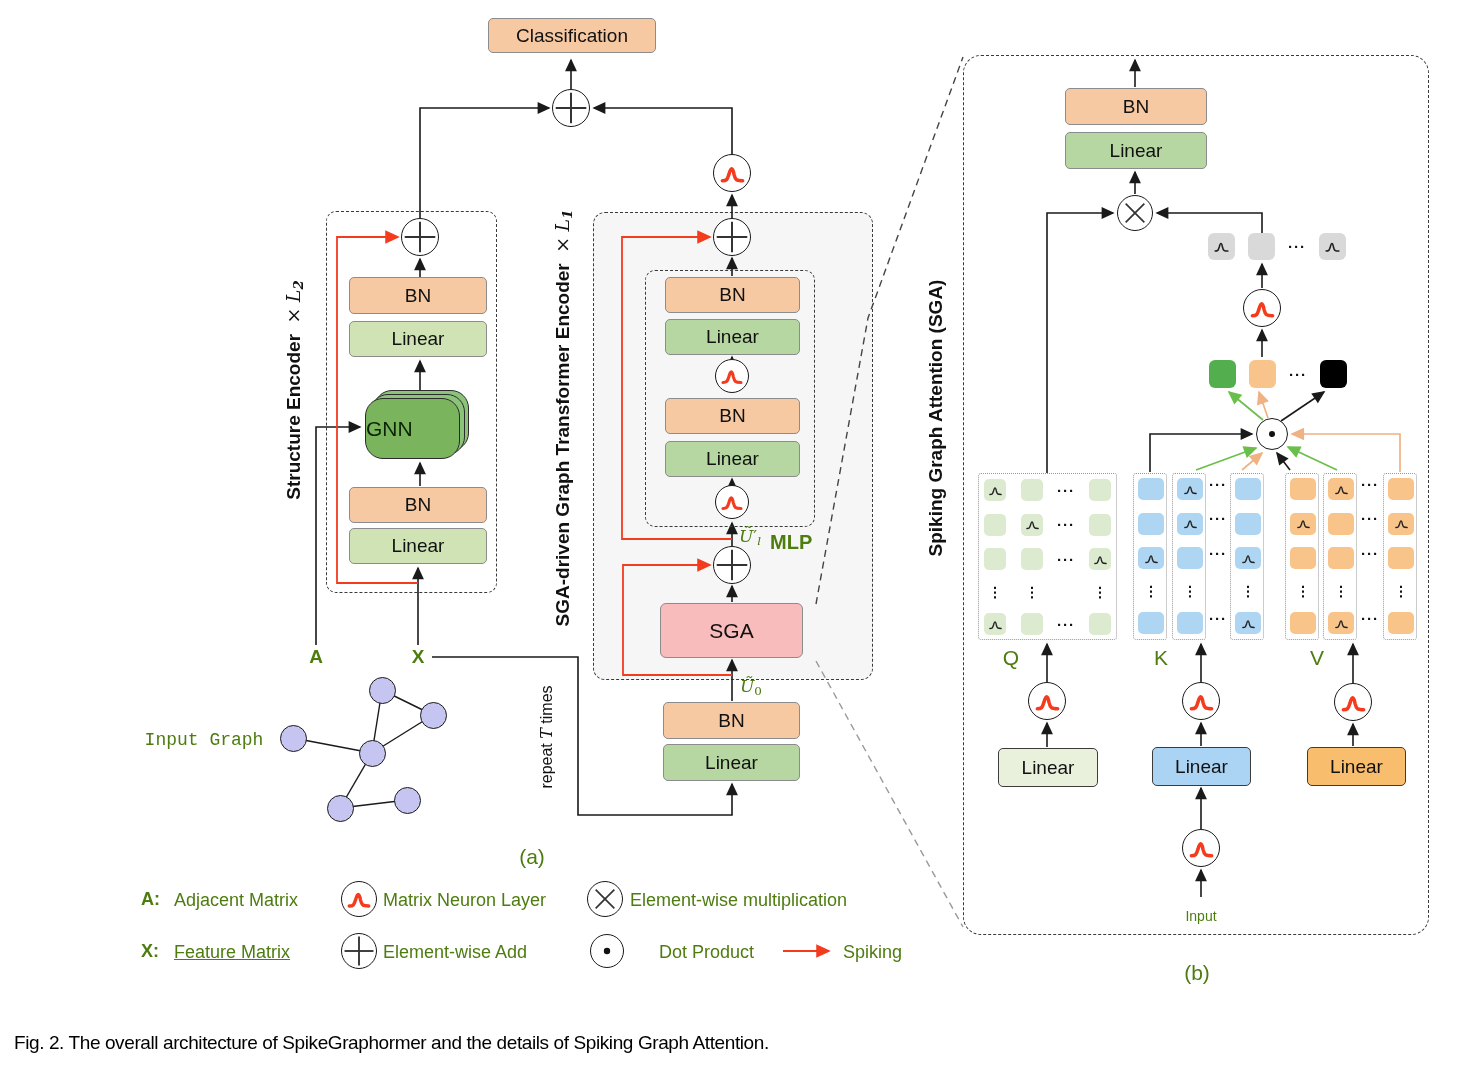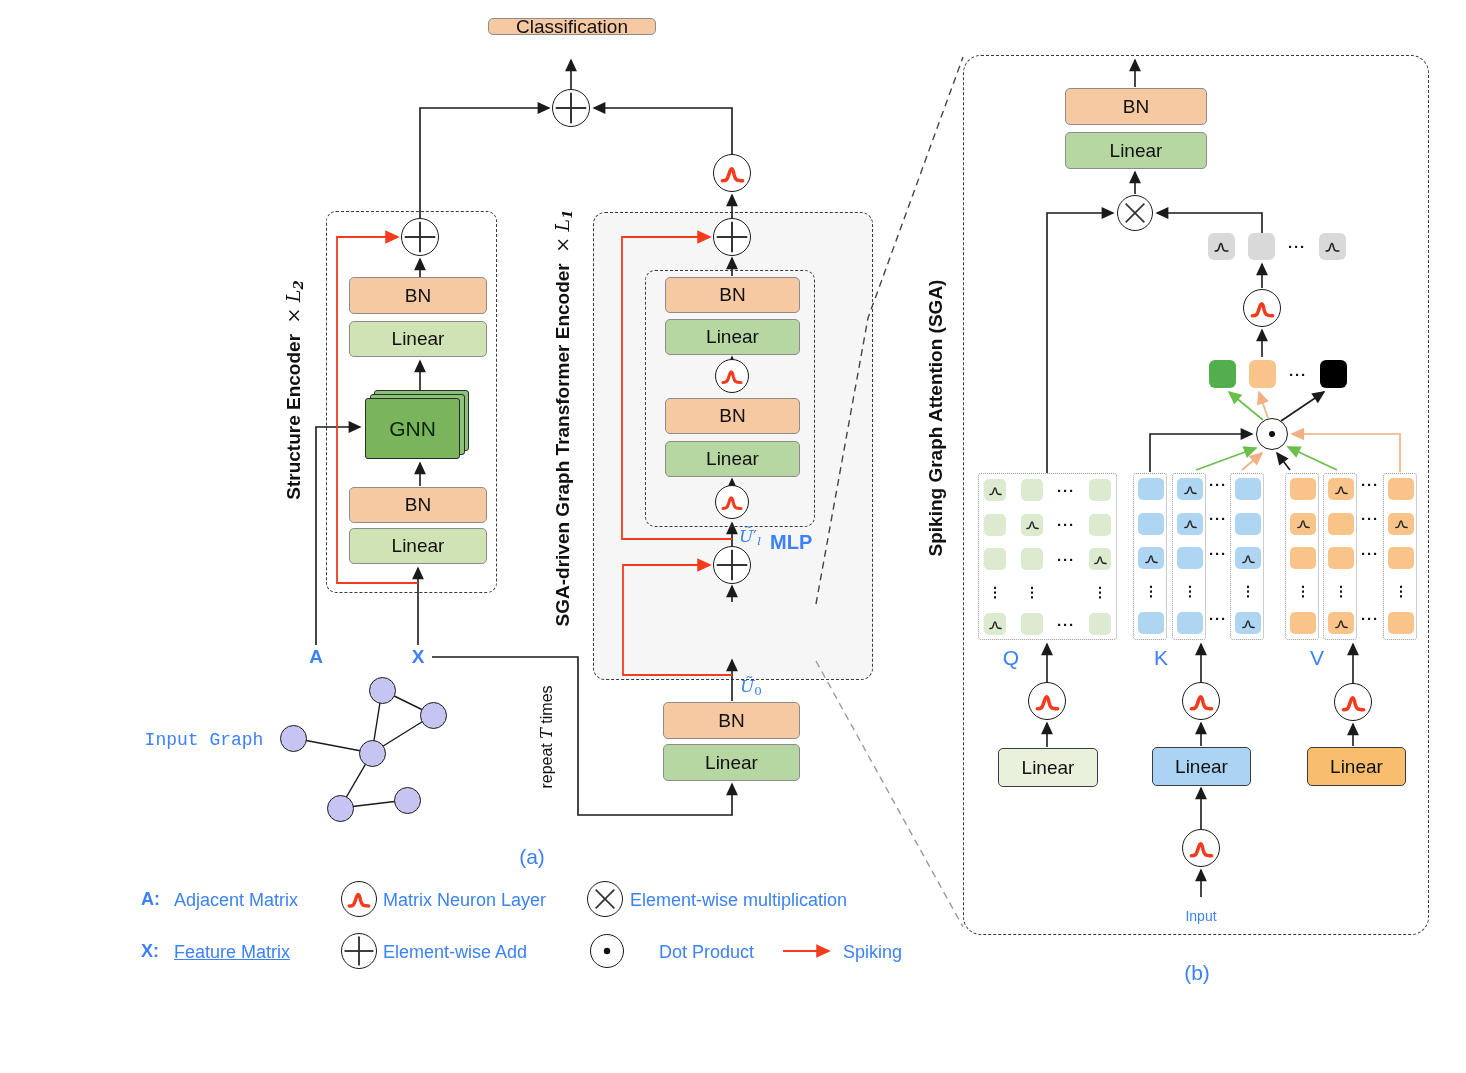--- a/index.html
+++ b/index.html
@@ -10,28 +10,28 @@
   .dashedrect{position:absolute;z-index:2;border:1.6px dashed #3a3a3a;border-radius:10px;box-sizing:border-box;}
   .box{position:absolute;z-index:2;display:flex;align-items:center;justify-content:center;
        border:1.4px solid #8c8c8c;border-radius:5px;font-size:19px;color:#111;box-sizing:border-box;}
   .orange{background:#f6c9a3;}
   .green{background:#b7d7a2;}
   .lgreen{background:#cfe3b4;}
   .pink{background:#f9bcbc;font-size:21px;}
   .qlin{background:#e9f1dd;border-color:#3c3c3c;}
   .klin{background:#abd4f4;border-color:#3c3c3c;}
   .vlin{background:#f9bd6e;border-color:#3c3c3c;}
-  .gnnbox{position:absolute;z-index:2;background:#7ab55e;border:1.6px solid #2b2b2b;border-radius:3px;box-sizing:border-box;
-          display:flex;align-items:center;justify-content:center;font-size:21px;color:#0c2405;}
+  .gnnbox{position:absolute;z-index:2;background:#7ab55e;border:1.6px solid #2b2b2b;border-radius:18px;box-sizing:border-box;
+          display:flex;align-items:center;font-size:21px;color:#0c2405;}
   .gnnback{background:#8cc37b;}
   .circ{position:absolute;z-index:3;background:#fff;border:1.6px solid #1a1a1a;border-radius:50%;
         display:flex;align-items:center;justify-content:center;box-sizing:border-box;}
   .vlabel{position:absolute;z-index:2;white-space:nowrap;transform:translate(-50%,-50%) rotate(-90deg);
           font-weight:bold;font-size:19px;color:#111;}
-  .lab{position:absolute;z-index:2;color:#3b82f6;white-space:nowrap;}
+  .lab{position:absolute;z-index:2;color:#4d7c0f;white-space:nowrap;}
   .ctr{transform:translate(-50%,-50%);}
   .mathvar{font-family:"DejaVu Serif",serif;font-style:italic;font-weight:normal;}
   .mathsub{font-family:"DejaVu Serif",serif;font-style:italic;font-size:0.7em;vertical-align:-0.25em;}
   .node{position:absolute;z-index:2;width:27px;height:27px;border-radius:50%;background:#c6c4f1;
         border:1.5px solid #1a1a1a;box-sizing:border-box;}
   .mat{position:absolute;z-index:2;border:1.6px dotted #999;border-radius:3px;background:#fff;
        display:grid;box-sizing:border-box;}
   #q-mat{grid-template-columns:22px 22px 16px 22px;grid-template-rows:22px 22px 22px 18px 22px;
          column-gap:15px;row-gap:12.5px;padding:5px;}
   .strip{grid-template-columns:26px;grid-template-rows:22px 22px 22px 18px 22px;row-gap:12.5px;
@@ -134,21 +134,21 @@
       <line x1="1196" y1="470" x2="1256" y2="448" stroke="#6abf4b" marker-end="url(#ag)"></line>
       <line x1="1242" y1="470" x2="1262" y2="453" stroke="#f0b183" marker-end="url(#ao)"></line>
       <line x1="1337" y1="470" x2="1288" y2="447" stroke="#6abf4b" marker-end="url(#ag)"></line>
       <polyline points="1400,472 1400,434 1292,434" stroke="#f0b183" marker-end="url(#ao)"></polyline>
     </g>
 
     <polyline points="816,604 868,318 963,57" stroke="#444" stroke-width="1.4" fill="none" stroke-dasharray="7,5"></polyline>
     <line x1="816" y1="661" x2="963" y2="927" stroke="#9a9a9a" stroke-width="1.4" stroke-dasharray="7,5"></line>
   </svg>
 
-  <div class="box orange" style="left:488px;top:18px;width:168px;height:17px;">
+  <div class="box orange" style="left:488px;top:18px;width:168px;height:35px;">
     <span>Classification</span>
   </div>
 
   <div class="circ plusglyph" style="left:552px;top:89px;width:38px;height:38px;">
       <svg width="100%" height="100%" viewBox="0 0 40 40">
     <line x1="20" y1="3" x2="20" y2="37" stroke="#333" stroke-width="2.2"></line>
     <line x1="3" y1="20" x2="37" y2="20" stroke="#333" stroke-width="2.2"></line>
       </svg>
     </div>
 
@@ -226,20 +226,23 @@
   </div>
   <div class="lab" style="left:770px;top:531px;font-weight:bold;font-size:20px;">
     <span>MLP</span></div>
 
   <div class="circ plusglyph" style="left:713px;top:546px;width:38px;height:38px;">
       <svg width="100%" height="100%" viewBox="0 0 40 40">
     <line x1="20" y1="3" x2="20" y2="37" stroke="#333" stroke-width="2.2"></line>
     <line x1="3" y1="20" x2="37" y2="20" stroke="#333" stroke-width="2.2"></line>
       </svg>
     </div>
+  <div class="box pink" style="left:660px;top:603px;width:143px;height:55px;border-radius:6px;">
+    <span>SGA</span>
+    </div>
   <div class="lab" style="left:740px;top:676px;font-size:17px;font-family:'DejaVu Serif',serif;">
     <i>Ũ</i><sub class="mathsub" style="font-style:normal;">0</sub>
   </div>
   <div class="box orange" style="left:663px;top:702px;width:137px;height:37px;">
     <span>BN</span>
     </div>
   <div class="box green" style="left:663px;top:744px;width:137px;height:37px;">
     <span>Linear</span>
     </div>
 
@@ -522,14 +525,16 @@
   <div class="circ spikeglyph" style="left:1182px;top:829px;width:38px;height:38px;">
       <svg width="27" height="27" viewBox="0 0 16 16">
         <path d="M2 12.3 C4.4 12.3 4.9 11.8 5.9 8.5 C7 4.1 8.1 4.1 8.9 8.5 C9.7 11.8 10.2 12.3 14 12.3" fill="none" stroke="#f43b1e" stroke-width="2.1" stroke-linecap="round" stroke-linejoin="round"></path>
       </svg>
     </div>
   <div class="lab ctr" style="left:1201px;top:916px;font-size:14px;">
     <span>Input</span></div>
   <div class="lab ctr" style="left:1197px;top:973px;font-size:21px;">
     <span>(b)</span></div>
 
+  <div class="caption" style="left:14px;top:1032px;">
+    <span>Fig. 2. The overall architecture of SpikeGraphormer and the details of Spiking Graph Attention.</span></div>
 
 </div>
 
 </body></html>

